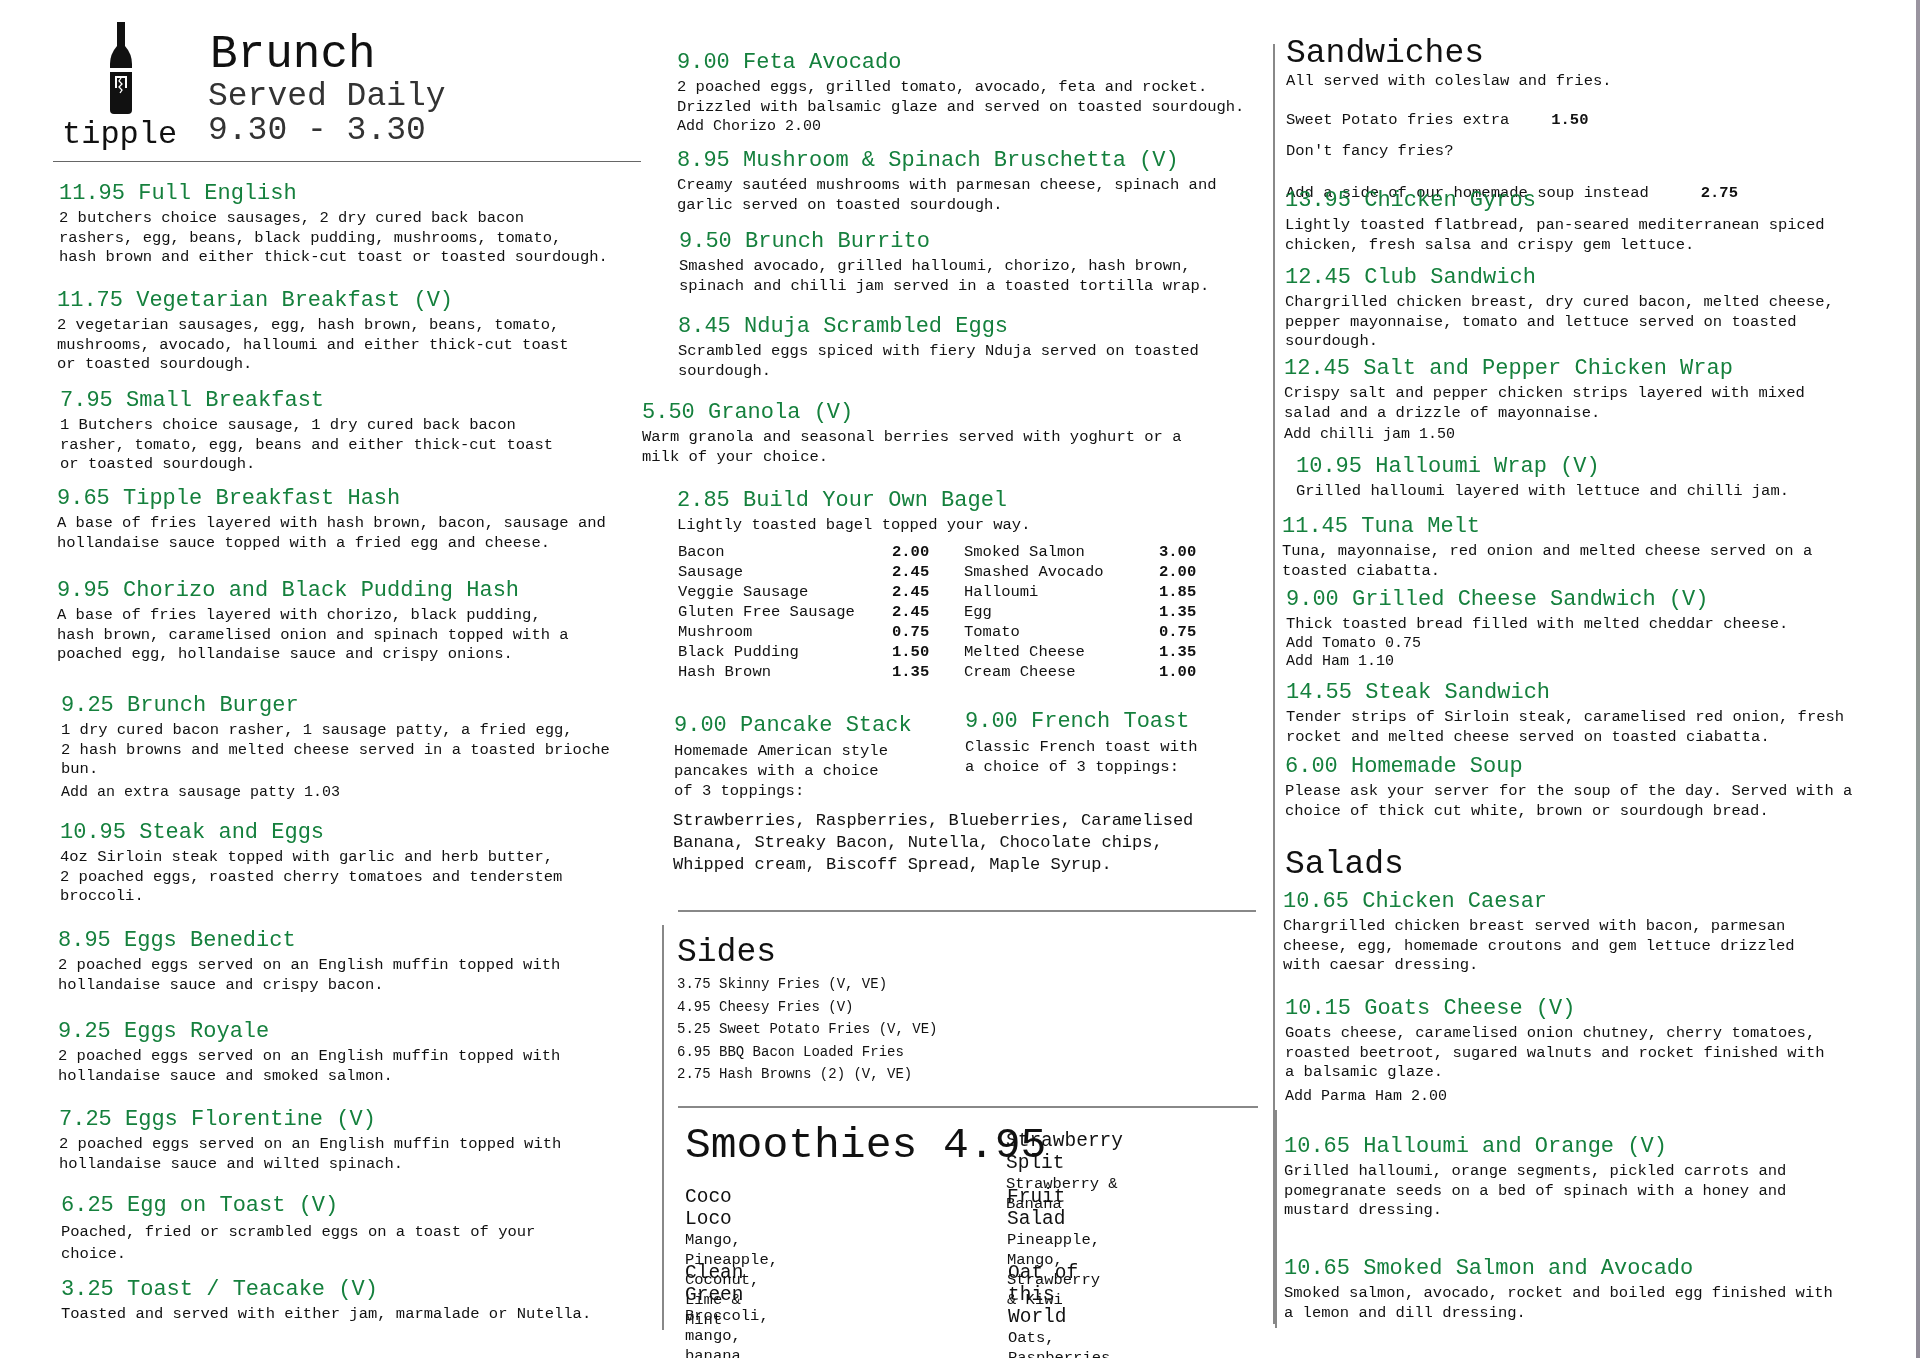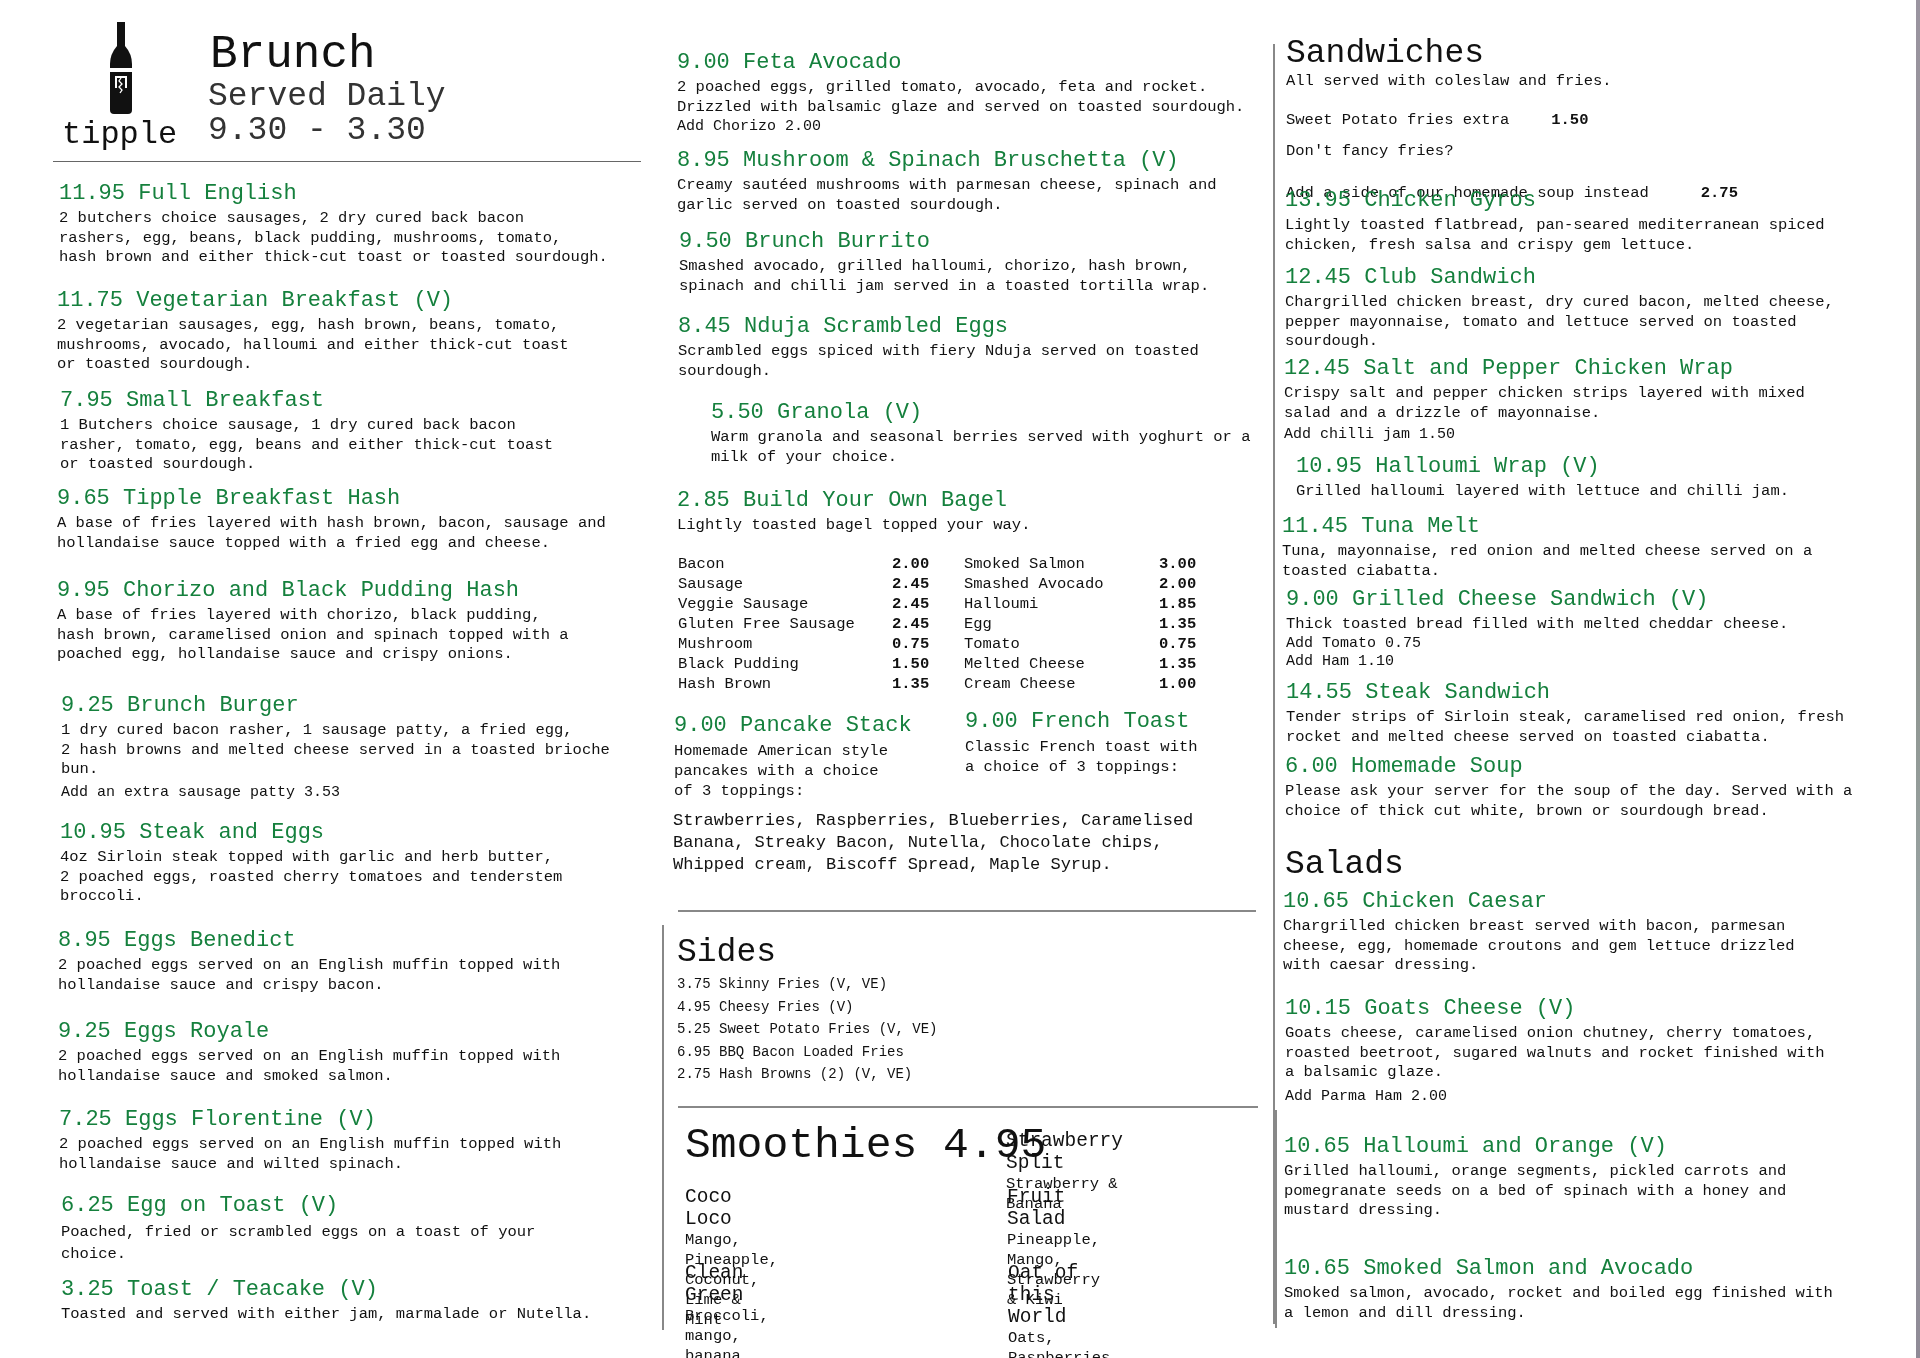--- a/index.html
+++ b/index.html
@@ -89,21 +89,21 @@
     <div class="h">9.95 Chorizo and Black Pudding Hash</div>
     <div class="d">A base of fries layered with chorizo, black pudding,
 hash brown, caramelised onion and spinach topped with a
 poached egg, hollandaise sauce and crispy onions.</div>
   </div>
   <div class="item" style="left:61px;top:694px;">
     <div class="h">9.25 Brunch Burger</div>
     <div class="d">1 dry cured bacon rasher, 1 sausage patty, a fried egg,
 2 hash browns and melted cheese served in a toasted brioche
 bun.</div>
-    <div class="b" style="margin-top:3px;">Add an extra sausage patty 3.53</div>
+    <div class="b" style="margin-top:3px;">Add an extra sausage patty 1.03</div>
   </div>
   <div class="item" style="left:60px;top:821px;">
     <div class="h">10.95 Steak and Eggs</div>
     <div class="d">4oz Sirloin steak topped with garlic and herb butter,
 2 poached eggs, roasted cherry tomatoes and tenderstem
 broccoli.</div>
   </div>
   <div class="item" style="left:58px;top:929px;">
     <div class="h">8.95 Eggs Benedict</div>
     <div class="d">2 poached eggs served on an English muffin topped with
@@ -145,31 +145,31 @@
   <div class="item" style="left:679px;top:230px;">
     <div class="h">9.50 Brunch Burrito</div>
     <div class="d">Smashed avocado, grilled halloumi, chorizo, hash brown,
 spinach and chilli jam served in a toasted tortilla wrap.</div>
   </div>
   <div class="item" style="left:678px;top:315px;">
     <div class="h">8.45 Nduja Scrambled Eggs</div>
     <div class="d">Scrambled eggs spiced with fiery Nduja served on toasted
 sourdough.</div>
   </div>
-  <div class="item" style="left:711px;top:401px;">
+  <div class="item" style="left:642px;top:401px;">
     <div class="h">5.50 Granola (V)</div>
     <div class="d">Warm granola and seasonal berries served with yoghurt or a
 milk of your choice.</div>
   </div>
   <div class="item" style="left:677px;top:489px;">
     <div class="h">2.85 Build Your Own Bagel</div>
     <div class="d">Lightly toasted bagel topped your way.</div>
   </div>
 
-  <div class="bagel" style="left:678px;top:542px;margin-top:12px;">
+  <div class="bagel" style="left:678px;top:542px;">
     <div class="row">
       <span class="n">Bacon</span>
         <span class="p">2.00</span>
       <span class="n2">Smoked Salmon</span>
         <span class="p2">3.00</span>
     </div>
     <div class="row">
       <span class="n">Sausage</span>
         <span class="p">2.45</span>
       <span class="n2">Smashed Avocado</span>

